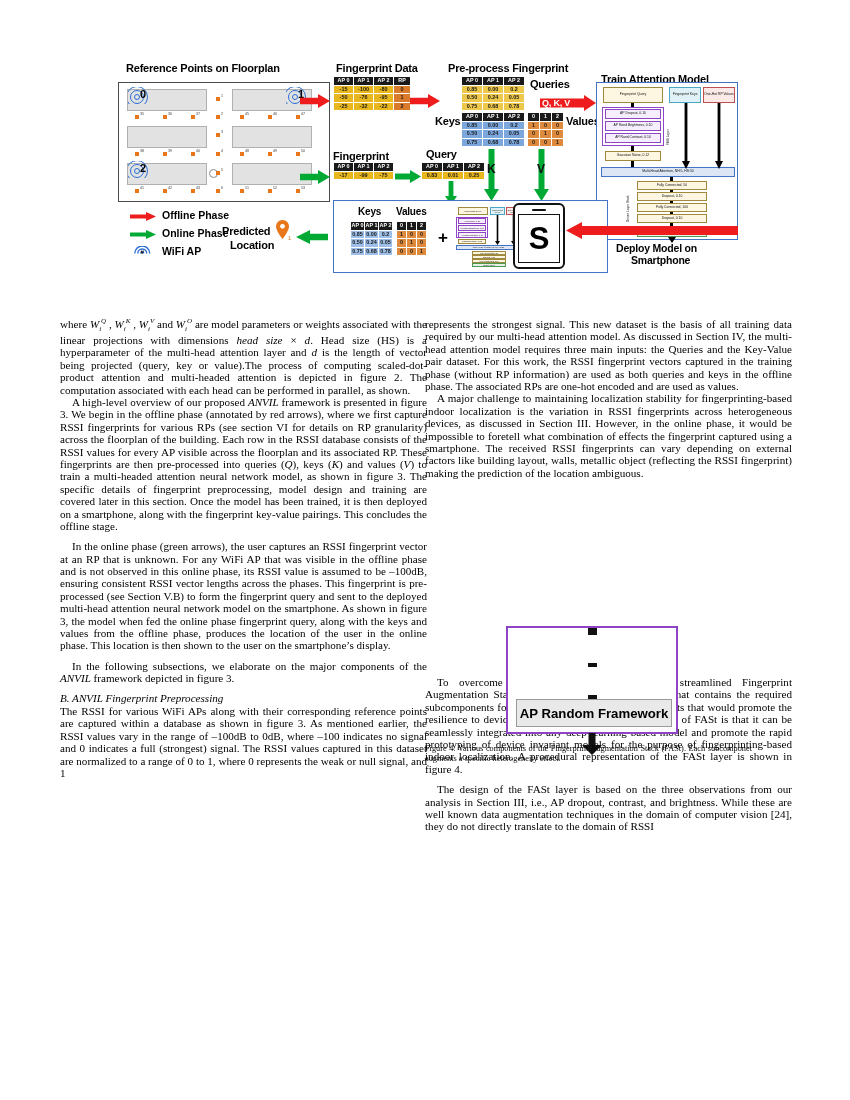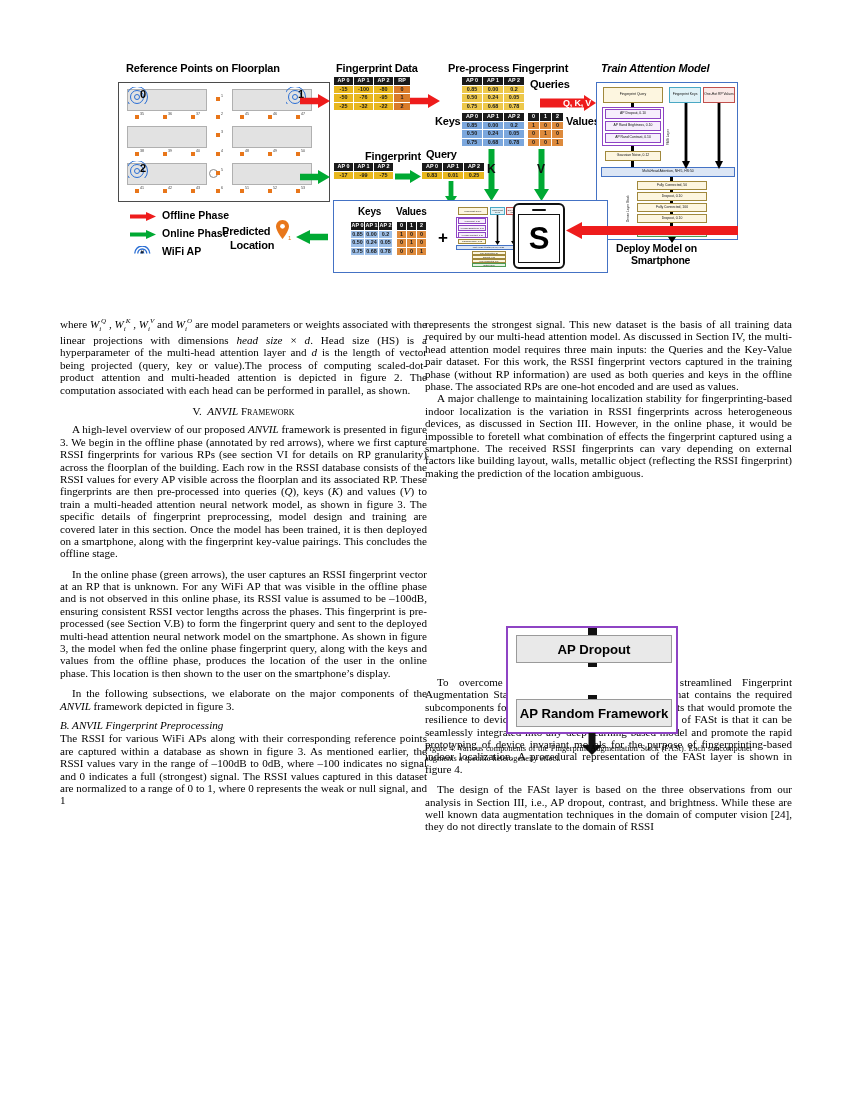--- a/index.html
+++ b/index.html
@@ -103,21 +103,21 @@
 </head>
 <body>
 
 <div class="page">
 
   <div id="fig3">
 
     <div class="f3lbl" style="left:8px; top:0px;">Reference Points on Floorplan</div>
     <div class="f3lbl" style="left:218px; top:0px;">Fingerprint Data</div>
     <div class="f3lbl" style="left:330px; top:0px;">Pre-process Fingerprint</div>
-    <div class="f3lbl" style="left:483px; top:0px;font-style:italic;">Train Attention Model</div>
+    <div class="f3lbl" style="left:483px; top:11px;">Train Attention Model</div>
 
     <div id="floorplan">
       <div class="room" style="left:8px;  top:6px;  width:80px; height:22px;"></div>
       <div class="room" style="left:113px;top:6px;  width:80px; height:22px;"></div>
       <div class="room" style="left:8px;  top:43px; width:80px; height:22px;"></div>
       <div class="room" style="left:113px;top:43px; width:80px; height:22px;"></div>
       <div class="room" style="left:8px;  top:80px; width:80px; height:22px;"></div>
       <div class="room" style="left:113px;top:80px; width:80px; height:22px;"></div>
 
       <div class="apwrap" style="left:9px; top:4px;">
@@ -263,21 +263,21 @@
     </svg>
 
     <svg class="bigarrow" style="left:182px; top:108px; width:30px; height:14px;" viewBox="0 0 30 14">
       <path d="M0 3.8 H18 V0 L30 7 L18 14 V10.2 H0 Z" fill="#00a933"></path>
     </svg>
 
     <svg class="bigarrow" style="left:277px; top:108px; width:26px; height:13px;" viewBox="0 0 26 13">
       <path d="M0 3.5 H15 V0 L26 6.5 L15 13 V9.5 H0 Z" fill="#00a933"></path>
     </svg>
 
-    <div class="f3lbl" style="left:215px; top:88px;margin-left:32px;">Fingerprint</div>
+    <div class="f3lbl" style="left:215px; top:88px;">Fingerprint</div>
     <table class="tbl" style="left:215px; top:100px;">
       <tbody>
           <tr>
         <td class="thd" style="width:20px">AP 0</td>
         <td class="thd" style="width:20px">AP 1</td>
         <td class="thd" style="width:20px">AP 2</td>
       </tr>
       <tr>
         <td class="tyel">-17</td>
         <td class="tyel">-99</td>
@@ -380,21 +380,21 @@
         <td class="torg2">0</td>
         <td class="torg2">1</td>
       </tr>
     </tbody>
       </table>
     <div class="f3lbl" style="left:448px; top:53px;">Values</div>
 
     <svg class="bigarrow" style="left:422px; top:33px; width:56px; height:16px;" viewBox="0 0 56 16">
       <path d="M0 3.5 H44 V0 L56 8 L44 16 V12.5 H0 Z" fill="#ee1c1c"></path>
     </svg>
-    <div class="f3lbl" style="left:424px; top:36px; color:#fff; font-size:9px;margin-left:21px;">Q, K, V</div>
+    <div class="f3lbl" style="left:424px; top:36px; color:#fff; font-size:9px;">Q, K, V</div>
 
     <svg class="bigarrow" style="left:366px; top:87px; width:15px; height:52px;" viewBox="0 0 15 52">
       <path d="M4.5 0 H10.5 V40 H15 L7.5 52 L0 40 H4.5 Z" fill="#00a933"></path>
     </svg>
     <svg class="bigarrow" style="left:416px; top:87px; width:15px; height:52px;" viewBox="0 0 15 52">
       <path d="M4.5 0 H10.5 V40 H15 L7.5 52 L0 40 H4.5 Z" fill="#00a933"></path>
     </svg>
     <div class="f3lbl" style="left:369px; top:100px; font-size:12px; color:#111;">K</div>
     <div class="f3lbl" style="left:419px; top:100px; font-size:12px; color:#111;">V</div>
 
@@ -542,21 +542,20 @@
       <circle cx="6.5" cy="6.3" r="2.4" fill="#fff"></circle>
     </svg>
     <div style="position:absolute; left:170px; top:173px; font-family:'Liberation Sans',sans-serif; font-size:6px; color:#e8761a;">1</div>
   </div>
 
 
   <div class="col" id="colL">
 
     <p class="pn">where <i class="mvar">W<sub>i</sub><sup>Q</sup></i> , <i class="mvar">W<sub>i</sub><sup>K</sup></i> , <i class="mvar">W<sub>i</sub><sup>V</sup></i> and <i class="mvar">W<sub>i</sub><sup>O</sup></i> are model parameters or weights associated with the linear projections with dimensions <i class="it">head size</i> × <i class="mvar">d</i>. Head size (HS) is a hyperparameter of the multi-head attention layer and <i class="mvar">d</i> is the length of vector being projected (query, key or value).The process of computing scaled-dot-product attention and multi-headed attention is depicted in figure 2. The computation associated with each head can be performed in parallel, as shown.</p>
 
-    <p class="sec">V.&nbsp;&nbsp;<i class="it">ANVIL</i>&nbsp;<span class="sc">Framework</span></p>
 
 
     <p class="p">A high-level overview of our proposed <i class="it">ANVIL</i> framework is presented in figure 3. We begin in the offline phase (annotated by red arrows), where we first capture RSSI fingerprints for various RPs (see section VI for details on RP granularity) across the floorplan of the building. Each row in the RSSI database consists of the RSSI values for every AP visible across the floorplan and its associated RP. These fingerprints are then pre-processed into queries (<i class="mvar">Q</i>), keys (<i class="mvar">K</i>) and values (<i class="mvar">V</i>) to train a multi-headed attention neural network model, as shown in figure 3. The specific details of fingerprint preprocessing, model design and training are covered later in this section. Once the model has been trained, it is then deployed on a smartphone, along with the fingerprint key-value pairings. This concludes the offline stage.</p>
 
     <div class="sp"></div>
     <p class="p">In the online phase (green arrows), the user captures an RSSI fingerprint vector at an RP that is unknown. For any WiFi AP that was visible in the offline phase and is not observed in this online phase, its RSSI value is assumed to be –100dB, ensuring consistent RSSI vector lengths across the phases. This fingerprint is pre-processed (see Section V.B) to form the fingerprint query and sent to the deployed multi-head attention neural network model on the smartphone. As shown in figure 3, the model when fed the online phase fingerprint query, along with the keys and values from the offline phase, produces the location of the user in the online phase. This location is then shown to the user on the smartphone’s display.</p>
 
     <div class="sp"></div>
     <p class="p">In the following subsections, we elaborate on the major components of the <i class="it">ANVIL</i> framework depicted in figure 3.</p>
 
@@ -572,21 +571,20 @@
     <div style="height:197px;"></div>
 
     <p class="p">To overcome this challenge, we propose a streamlined Fingerprint Augmentation Stack (FASt) implemented as a layer that contains the required subcomponents for the augmentation of RSSI fingerprints that would promote the resilience to device heterogeneity. The major advantage of FASt is that it can be seamlessly integrated into any deep-learning based model and promote the rapid prototyping of device invariant models for the purpose of fingerprinting-based indoor localization. A procedural representation of the FASt layer is shown in figure 4.</p>
     <div class="sp"></div>
     <p class="p">The design of the FASt layer is based on the three observations from our analysis in Section III, i.e., AP dropout, contrast, and brightness. While these are well known data augmentation techniques in the domain of computer vision [24], they do not directly translate to the domain of RSSI</p>
   </div>
 
   <div id="fig4">
 
     <div id="f4outer">
-      <div class="f4box" style="top:7px;">AP Dropout</div>
       <div class="f4box" style="top:71px;">AP Random Framework</div>
       <div class="f4conn" style="left:80px; top:0px;  width:9px; height:7px;"></div>
       <div class="f4conn" style="left:80px; top:35px; width:9px; height:4px;"></div>
       <div class="f4conn" style="left:80px; top:67px; width:9px; height:4px;"></div>
     </div>
 
     <svg style="position:absolute; left:114px; top:141px; width:20px; height:22px;" viewBox="0 0 20 22">
       <path d="M6.5 0 H13.5 V12 H20 L10 22 L0 12 H6.5 Z" fill="#111"></path>
     </svg>
 

